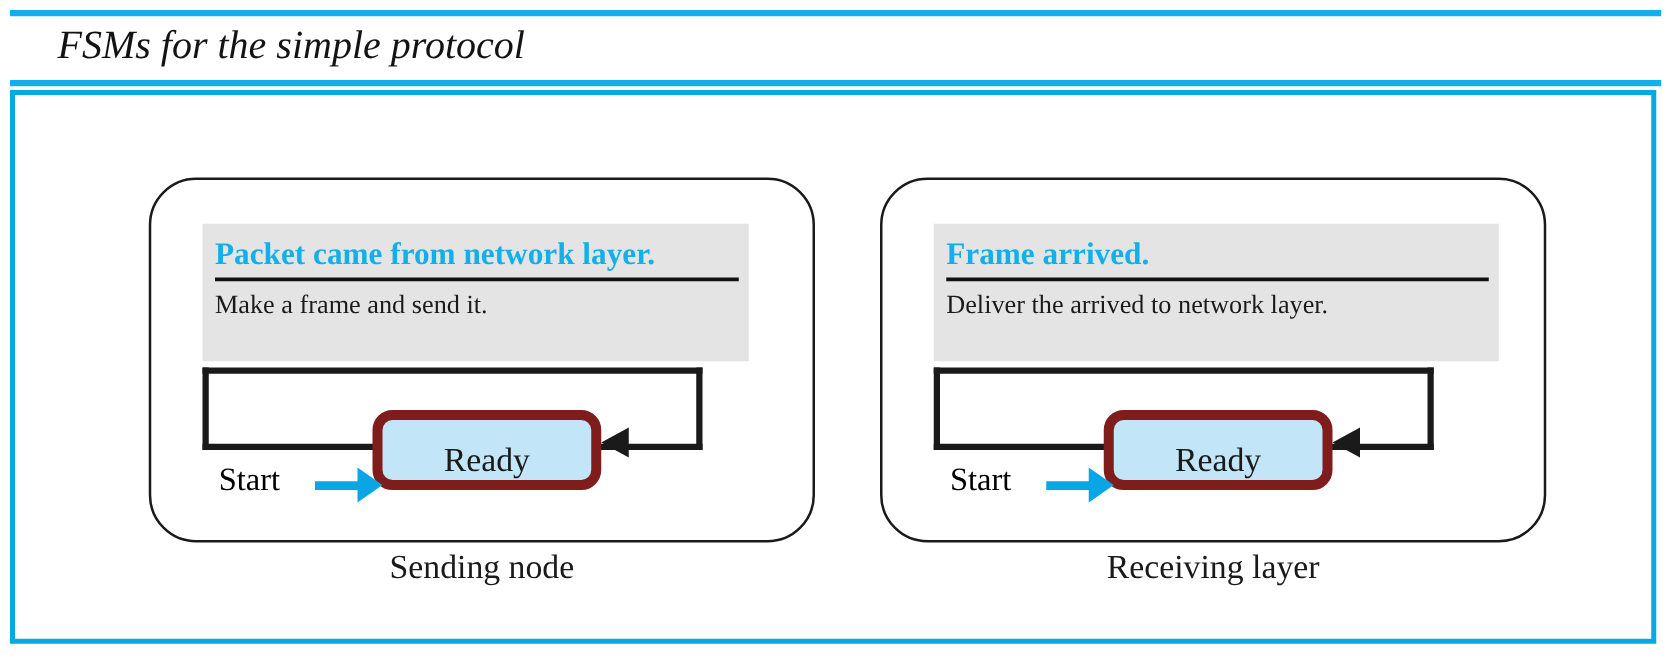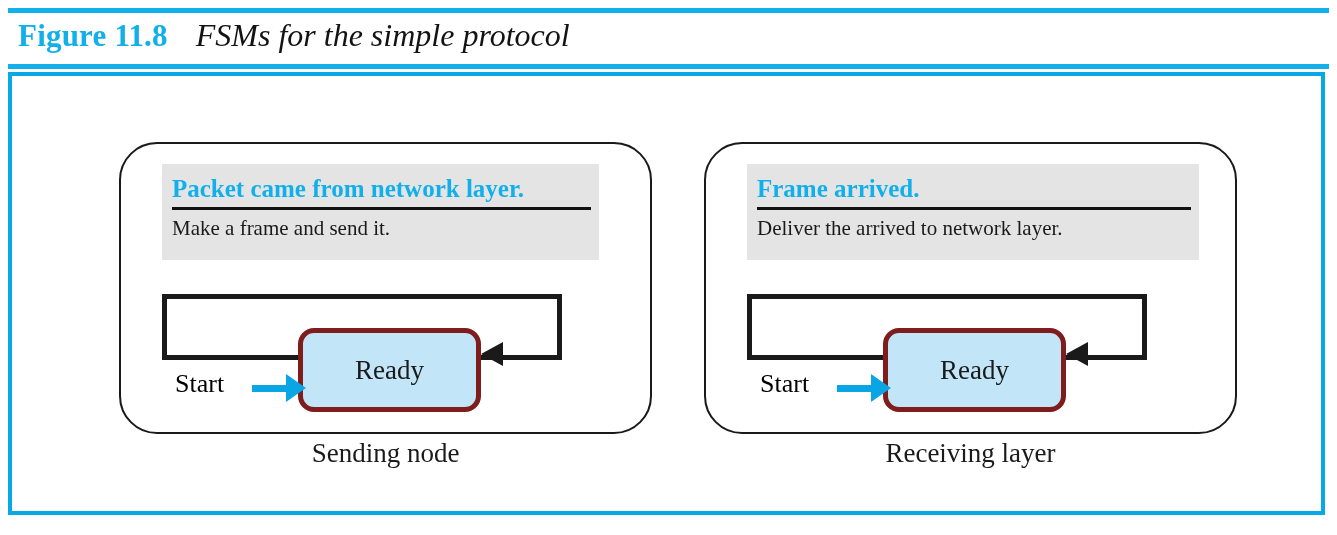--- a/index.html
+++ b/index.html
@@ -86,23 +86,23 @@
     border: 2px solid #1a1a1a;
     border-radius: 38px;
     box-sizing: border-box;
     background: #ffffff;
   }
 
   
   .event-panel {
     position: absolute;
     left: 43px;
-    top: 22px;
+    top: 37px;
     width: 437px;
-    height: 96px;
+    height: 110px;
     background: #e4e4e4;
     box-sizing: border-box;
     padding: 10px 0 12px 10px;
   }
   #fsm-receiving .event-panel {
     left: 43px;
     width: 452px;
   }
   .event-text {
     color: #12b0ea;
@@ -154,27 +154,27 @@
     border-bottom: 12px solid transparent;
     border-right: 22px solid #1a1a1a;
   }
 
   
   .state-box {
     position: absolute;
     left: 179px;
     top: 186px;
     width: 183px;
-    height: 84px;
+    height: 64px;
     background: #c3e5f8;
-    border: 5px solid #7f1d1d;
+    border: 8px solid #7f1d1d;
     border-radius: 16px;
     box-sizing: border-box;
     display: flex;
-    align-items: center;
+    align-items: flex-end;
     justify-content: center;
   }
   .state-label {
     font-size: 27px;
     color: #1a1a1a;
   }
 
   
   .start-label {
     position: absolute;
@@ -211,21 +211,20 @@
     font-size: 27px;
     color: #1a1a1a;
   }
 </style>
 </head>
 <body>
 
 <div id="figure-header">
   <div class="rule top"></div>
   <div id="figure-title-row">
-    <span id="figure-number">Figure 11.8</span>
     <span id="figure-title">FSMs for the simple protocol</span>
   </div>
   <div class="rule bottom"></div>
 </div>
 
 <div id="figure-frame">
 
   <div class="fsm" id="fsm-sending">
     <div class="fsm-container"></div>
 

